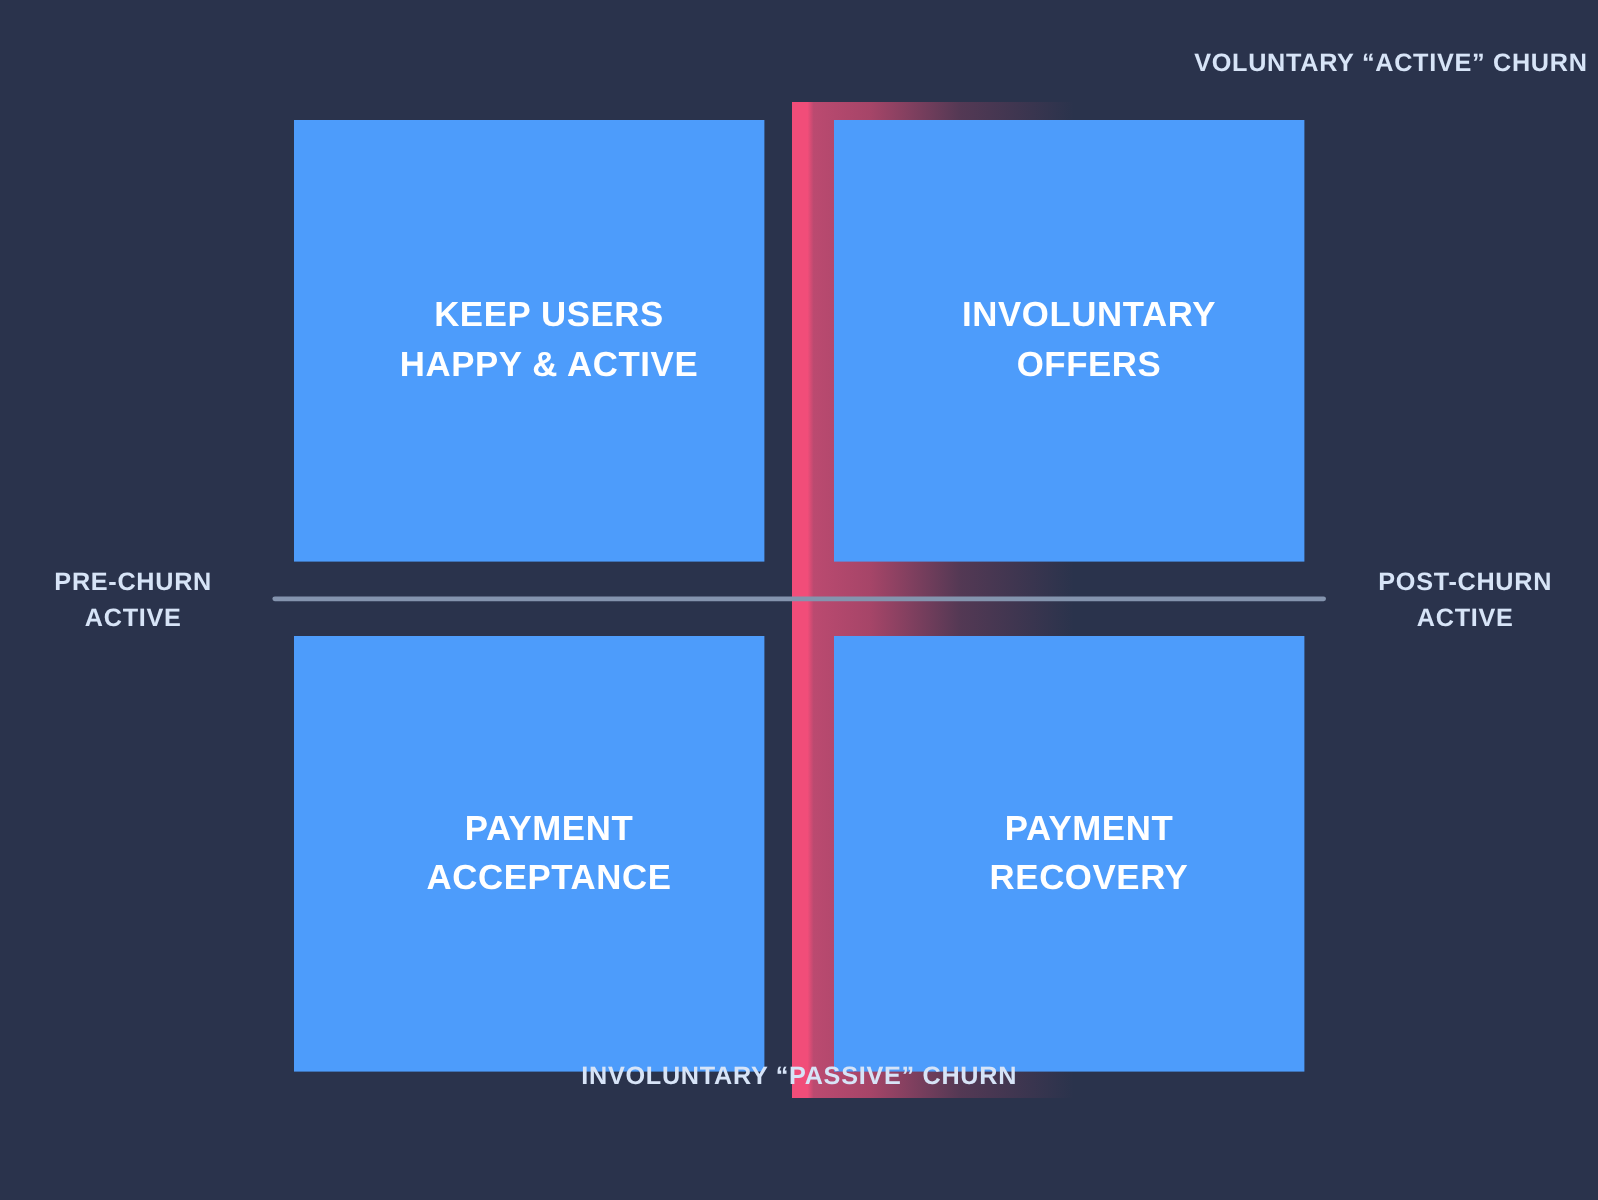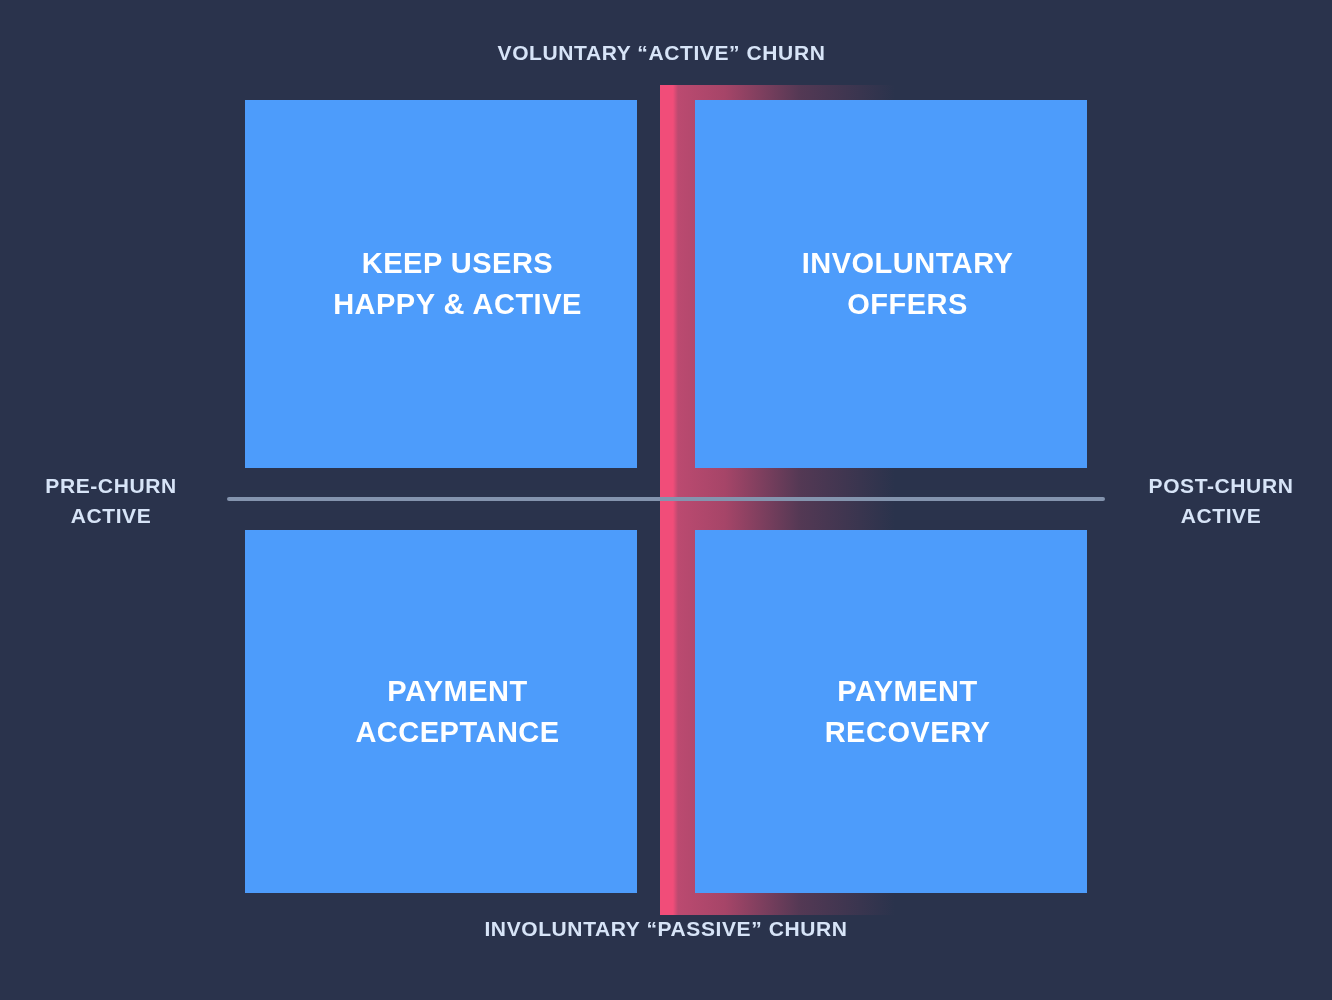--- a/index.html
+++ b/index.html
@@ -73,22 +73,22 @@
     position:absolute;
     color:var(--label-text);
     font-size:21px;
     font-weight:700;
     letter-spacing:0.6px;
     text-align:center;
     white-space:pre-line;
     z-index:4;
     line-height:30px;
   }
-  .label.top{left:0; top:38px; width:1323px;}
-  .label.bottom{left:0; top:914px; width:1332px;}
+  .label.top{left:0; top:38px; width:1323px;text-align:right;}
+  .label.bottom{left:0; top:882px; width:1332px;}
   .label.left{left:11px; top:471px; width:200px;}
   .label.right{left:1110px; top:471px; width:222px;}
 </style>
 </head>
 <body>
 
 <div class="canvas">
 
   <div class="glow"></div>
 

